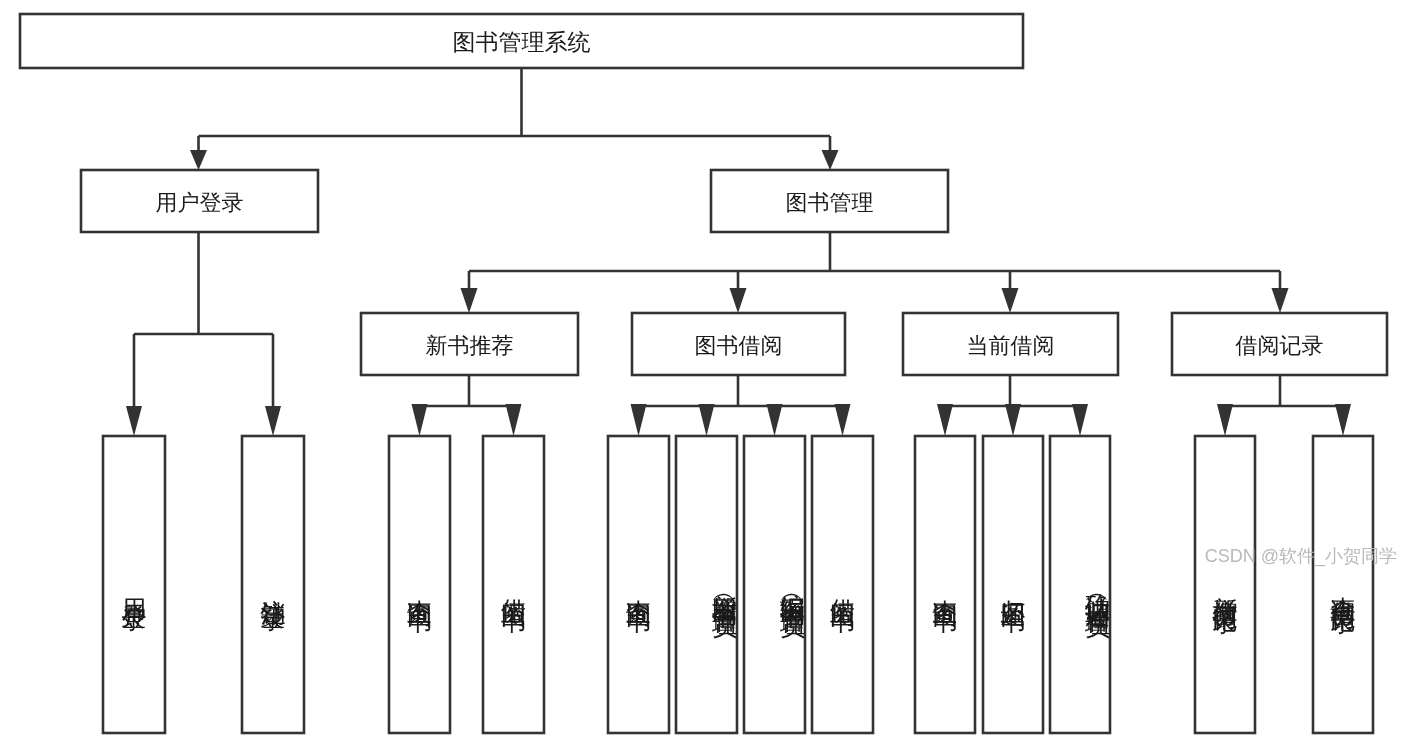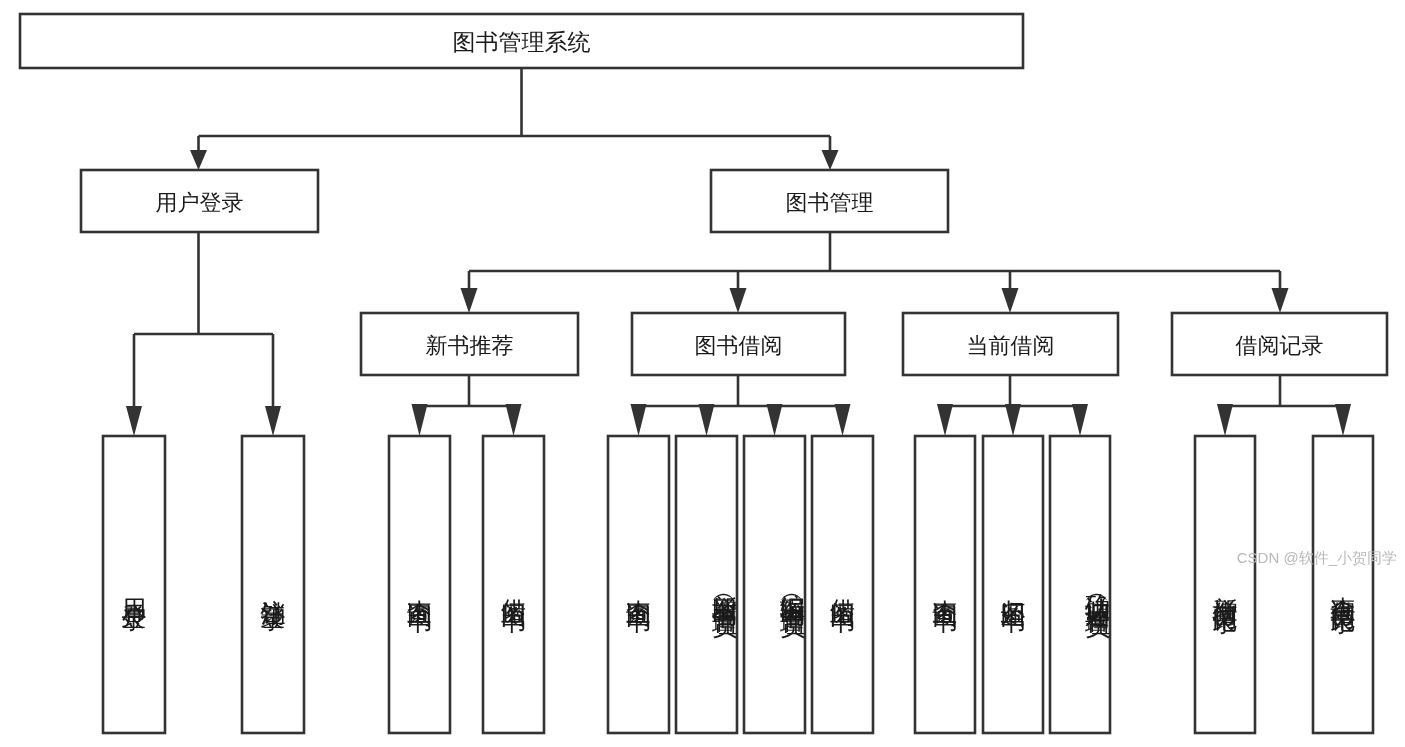--- a/index.html
+++ b/index.html
@@ -70,21 +70,21 @@
     pointer-events: none;
   }
   .vlabel.centered {
     align-items: center;
   }
   .watermark {
     position: absolute;
     right: 8px;
     bottom: 6px;
     font-family: "Liberation Sans", "DejaVu Sans", sans-serif;
-    font-size: 15px;
+    font-size: 18px;
     color: #b9b9b9;
     white-space: nowrap;
   }
 </style>
 </head>
 <body>
 
 <div id="diagram-root">
 
   <svg id="tree-svg" viewBox="0 0 1405 747">

